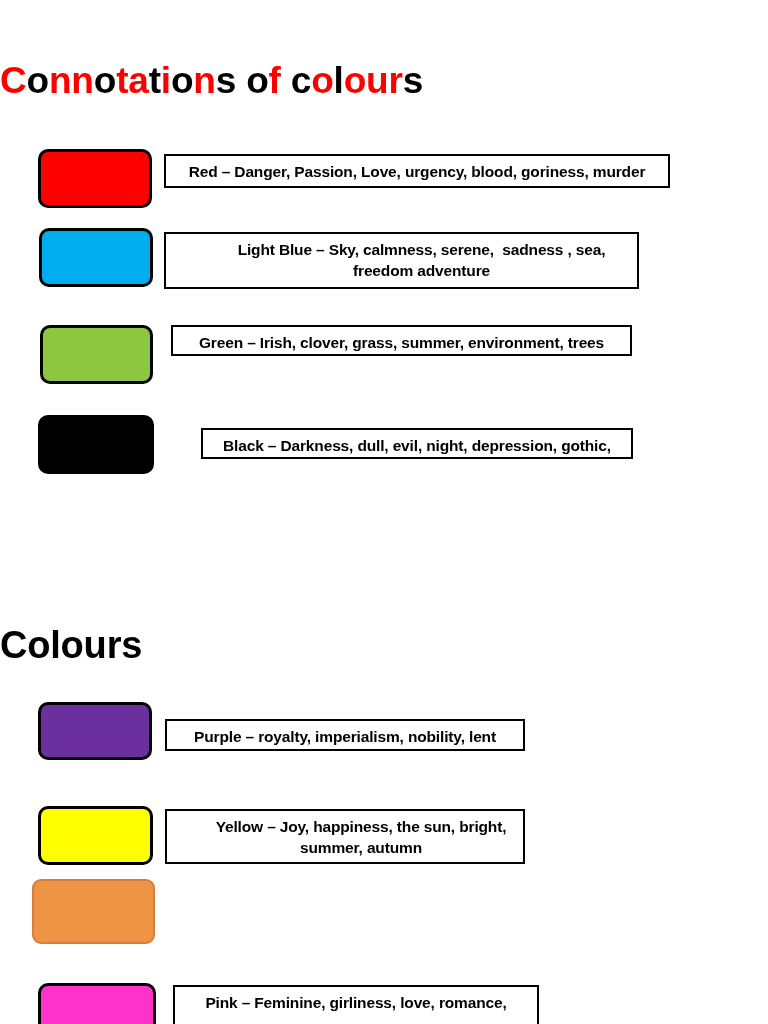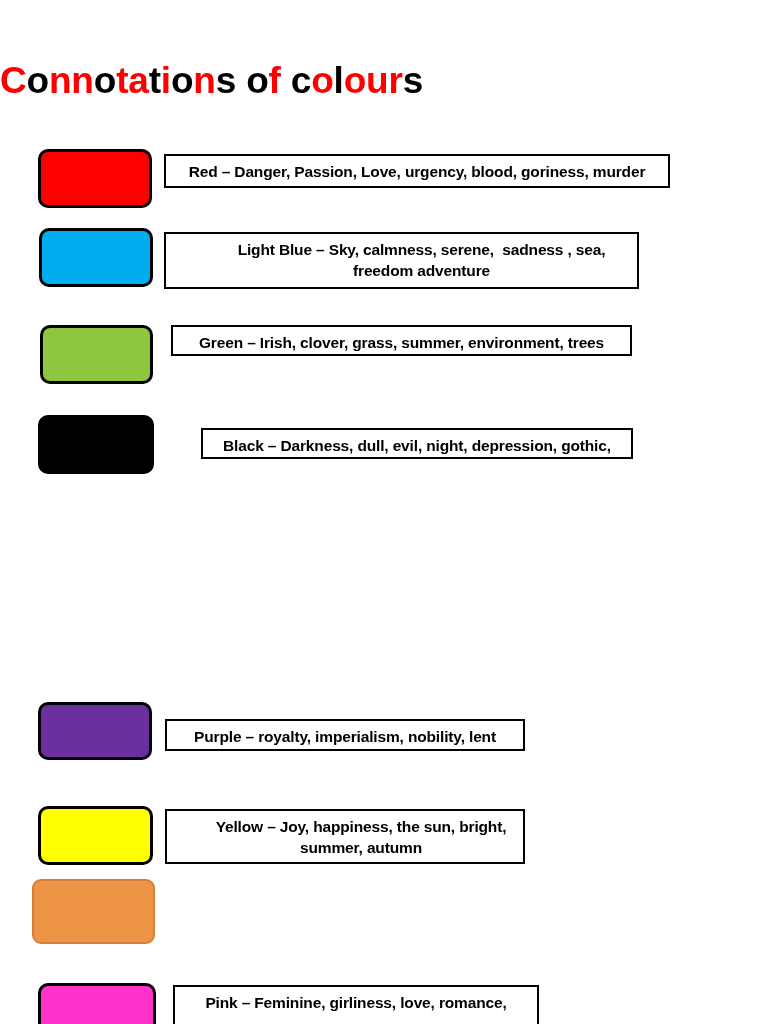--- a/index.html
+++ b/index.html
@@ -81,20 +81,21 @@
 
   <div class="swatch" style="left:39px; top:228px; width:114px; height:59px; background:#00AEEF; border-color:#000000;"></div>
   <div class="textbox" style="left:164px; top:232px; width:475px; height:57px;padding-left:48px;">Light Blue – Sky, calmness, serene,  sadness , sea, freedom adventure</div>
 
   <div class="swatch" style="left:40px; top:325px; width:113px; height:59px; background:#8DC63F; border-color:#000000;"></div>
   <div class="textbox" style="left:171px; top:325px; width:461px; height:31px;">Green – Irish, clover, grass, summer, environment, trees</div>
 
   <div class="swatch" style="left:38px; top:415px; width:116px; height:59px; background:#000000; border-color:#000000;"></div>
   <div class="textbox" style="left:171px; top:428px; width:432px; height:31px;margin-left:30px;">Black – Darkness, dull, evil, night, depression, gothic,</div>
 
+  <div class="title" id="title-second">Colours</div>
 
   <div class="swatch" style="left:38px; top:702px; width:114px; height:58px; background:#6B2FA0; border-color:#000000;"></div>
   <div class="textbox" style="left:165px; top:719px; width:360px; height:32px;">Purple – royalty, imperialism, nobility, lent</div>
 
   <div class="swatch" style="left:38px; top:806px; width:115px; height:59px; background:#FFFF00; border-color:#000000;"></div>
   <div class="textbox" style="left:165px; top:809px; width:360px; height:55px;padding-left:40px;">Yellow – Joy, happiness, the sun, bright, summer, autumn</div>
 
   <div class="swatch" style="left:32px; top:879px; width:123px; height:65px; background:#ED9545; border-color:#D2803C; border-width:2px; border-radius:9px;"></div>
 
   <div class="swatch" style="left:38px; top:983px; width:118px; height:60px; background:#FF33CC; border-color:#000000;"></div>

